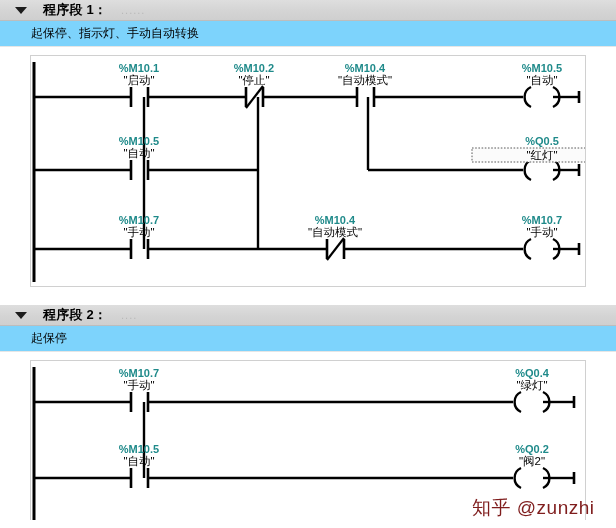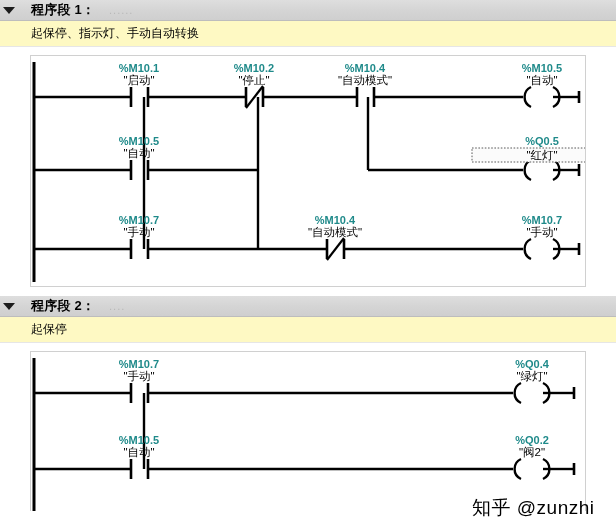--- a/index.html
+++ b/index.html
@@ -16,21 +16,21 @@
     position: relative;
   }
 
   
   .net-header {
     height: 21px;
     background: linear-gradient(to bottom, #dedede 0%, #d4d4d4 55%, #cfcfcf 100%);
     border-bottom: 1px solid #bdbdbd;
     display: flex;
     align-items: center;
-    padding-left: 0;
+    padding-left: 12px;
     box-sizing: border-box;
   }
   .collapse-tri {
     width: 0;
     height: 0;
     border-left: 6px solid transparent;
     border-right: 6px solid transparent;
     border-top: 7px solid #1c1c1c;
     margin-right: 16px;
     margin-left: 3px;
@@ -47,21 +47,21 @@
     font-size: 11px;
     color: #b9b9b9;
     margin-left: 14px;
     letter-spacing: 1px;
     overflow: hidden;
   }
 
   
   .net-comment {
     height: 26px;
-    background: #fef9c3;
+    background: #7dd3fc;
     display: flex;
     align-items: center;
     padding-left: 31px;
     box-sizing: border-box;
     font-size: 12px;
     color: #000000;
     border-bottom: 1px solid #e6e6e6;
   }
 
   
@@ -134,21 +134,21 @@
     stroke-width: 1;
     stroke-dasharray: 1.6 1.6;
   }
 
   
   .watermark {
     position: absolute;
     left: 472px;
     top: 495px;
     font-size: 19px;
-    color: #000000;
+    color: #7f1d1d;
     font-family: "Liberation Sans", "DejaVu Sans", sans-serif;
     white-space: nowrap;
     letter-spacing: 0.5px;
     pointer-events: none;
     user-select: none;
   }
 </style>
 </head>
 <body>
 
@@ -229,21 +229,21 @@
       <text class="addr-text" x="108" y="168">%M10.7</text>
       <text class="sym-text" x="108" y="180">"手动"</text>
       <text class="addr-text" x="304" y="168">%M10.4</text>
       <text class="sym-text" x="304" y="180">"自动模式"</text>
       <text class="addr-text" x="511" y="168">%M10.7</text>
       <text class="sym-text" x="511" y="180">"手动"</text>
     </svg>
   </div>
 </div>
 
-<div class="net-header" style="margin-top:9px;">
+<div class="net-header" style="margin-top:18px;">
   <div class="collapse-tri"></div>
   <span class="net-title">程序段 2：</span>
   <span class="net-title-dots">....</span>
 </div>
 <div class="net-comment">起保停</div>
 
 <div class="ladder-wrap">
   <div class="ladder-panel" style="width:556px;height:160px;border-bottom:none;">
     <svg class="ladder-svg" width="554" height="159" viewBox="0 0 554 159">
 

